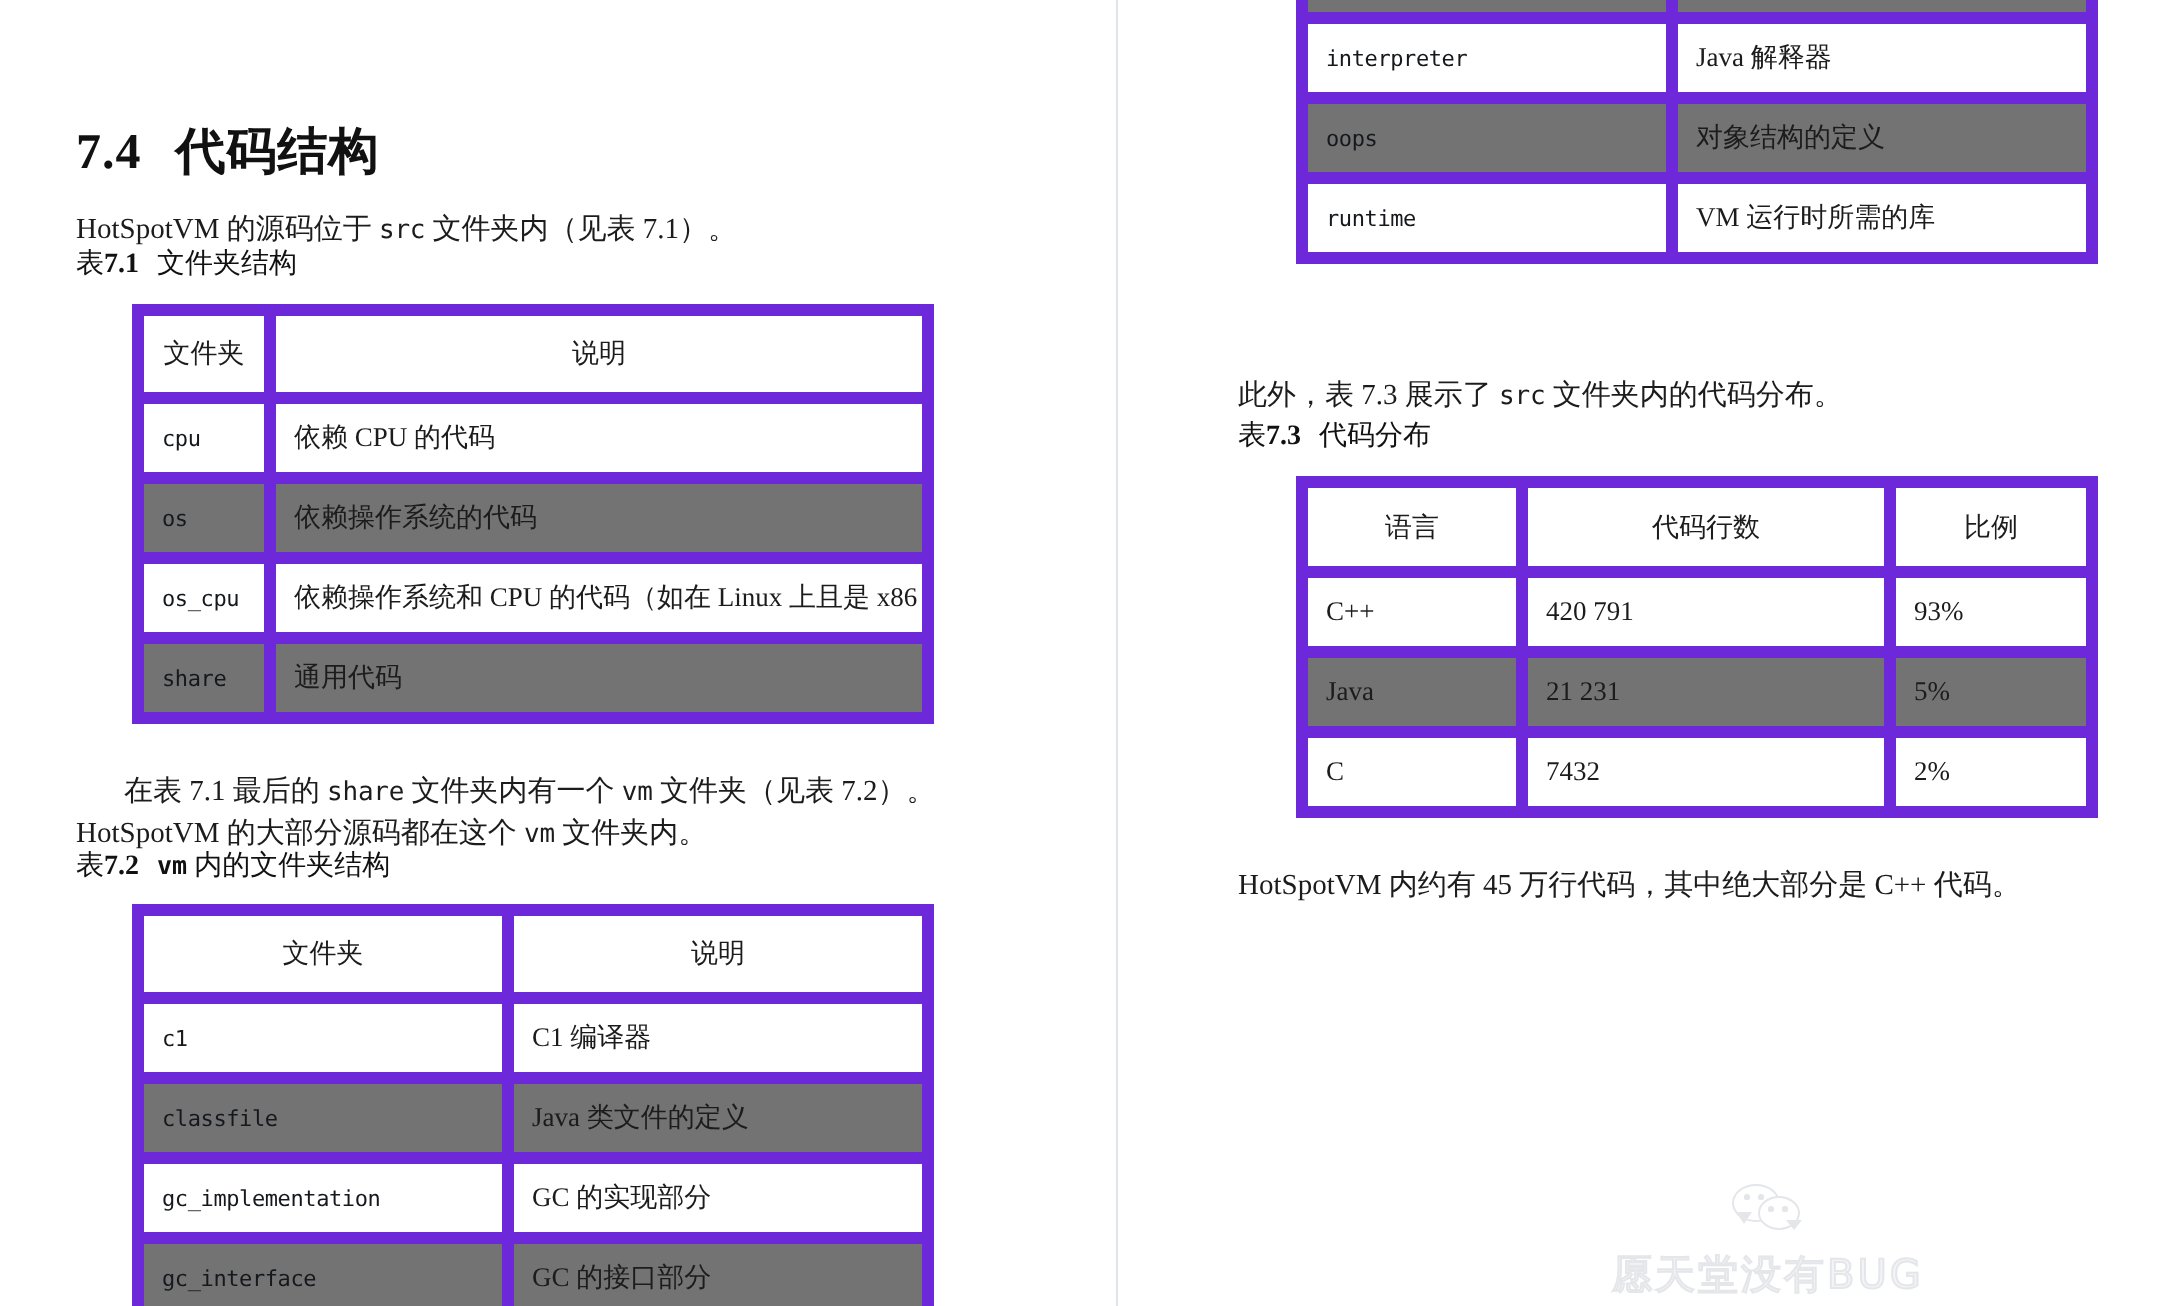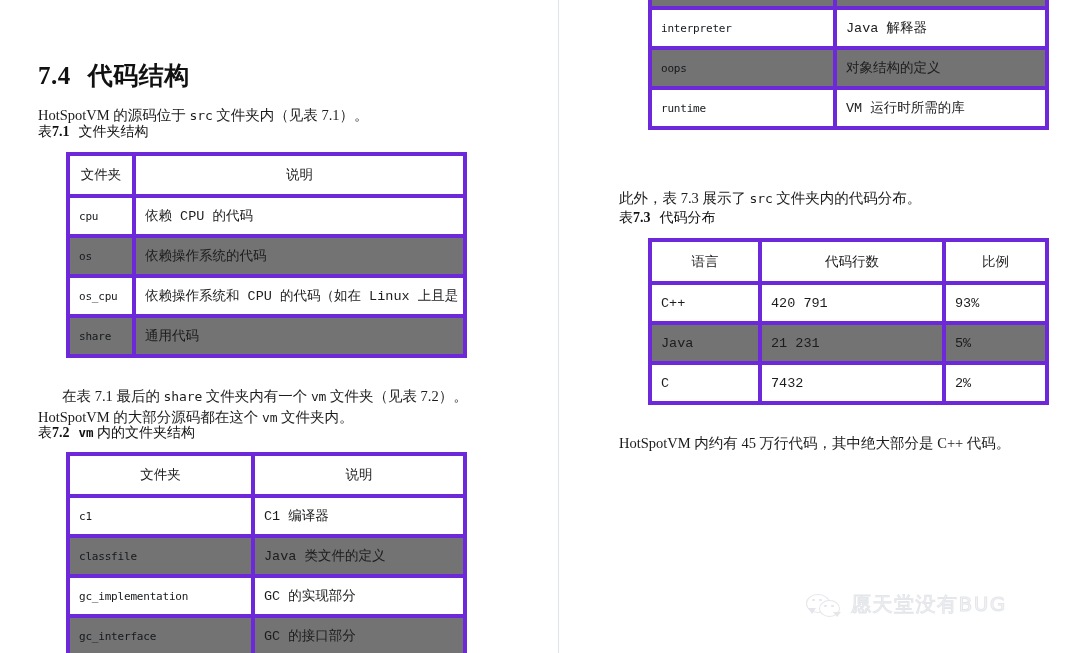--- a/index.html
+++ b/index.html
@@ -80,21 +80,21 @@
   }
 
   
   table.doc {
     position: absolute;
     border-collapse: collapse;
     table-layout: fixed;
     background: #fff;
   }
   table.doc td, table.doc th {
-    border: 4px solid #6d28d9;
+    border: 6px solid #6d28d9;
     padding: 0 9px;
     vertical-align: middle;
     font-weight: normal;
     font-size: 13.5px;
     color: #1c1c1c;
     overflow: hidden;
     white-space: nowrap;
     margin-left: 26px;
   }
   table.doc th {
@@ -103,21 +103,20 @@
   }
   table.doc td.key {
     font-family: "DejaVu Sans Mono", monospace;
     font-size: 11px;
     letter-spacing: -0.2px;
     color: #15181c;
   }
   table.doc td.val,
   table.doc td.num {
     font-size: 13.5px;
-    font-family: Liberation Mono, monospace;
   }
   table.doc tr.alt td { background: #737373; }
   table.doc tr.hdr th { background: #ffffff; }
 
   
   #t71 { left: 66px; top: 152px; width: 401px; }
   #t71 col.c1 { width: 66px; }
   #t71 tr.hdr th { height: 38px; }
   #t71 tbody tr { height: 40px; }
 
@@ -150,20 +149,21 @@
   #t73 tbody tr { height: 40px; }
 
   
   .watermark {
     position: absolute;
     left: 806px; top: 591px;
     display: flex;
     align-items: center;
     gap: 9px;
     user-select: none;
+    flex-direction: column;
   }
   .wm-text {
     font-family: "DejaVu Sans", sans-serif;
     font-size: 20px;
     letter-spacing: 1.5px;
     color: transparent;
     -webkit-text-stroke: 1px #e4e6ea;
     text-shadow: 0 0 0 #f3f4f6;
   }
   .wm-logo { position: relative; width: 36px; height: 24px; }

